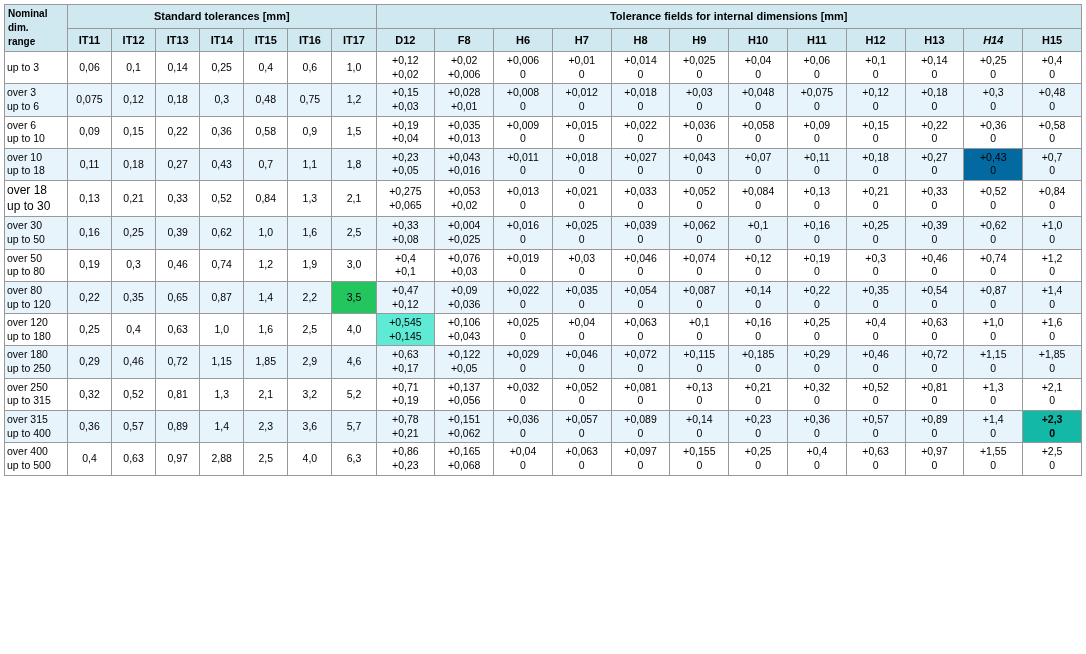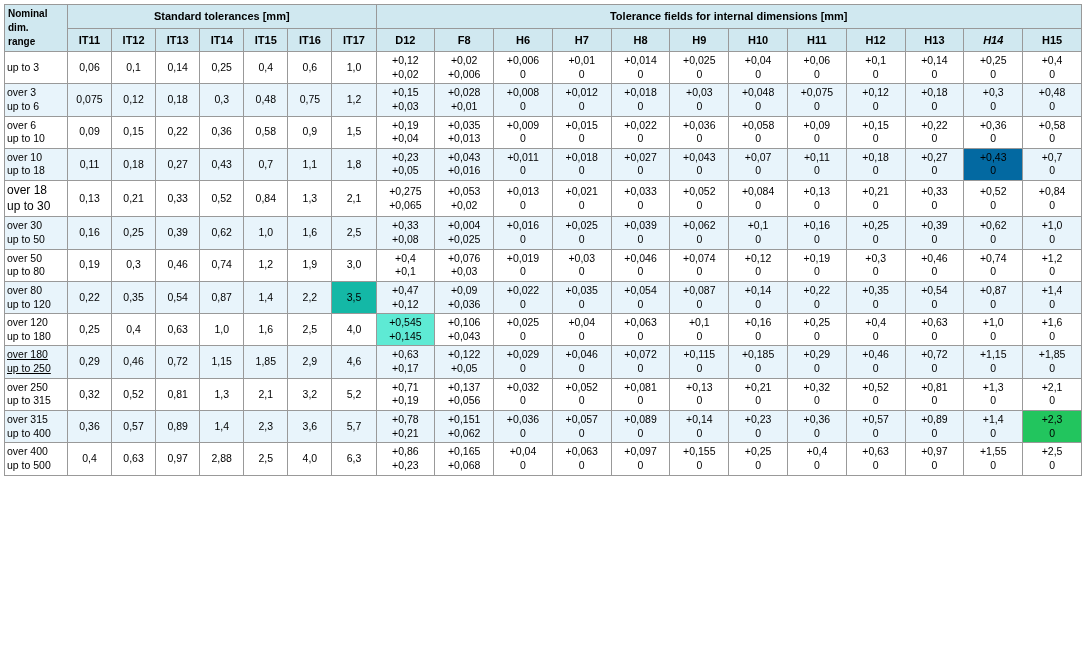--- a/index.html
+++ b/index.html
@@ -241,25 +241,25 @@
         <td class="val" style="background-color: rgb(255, 255, 255);">+0,19<br>0</td>
         <td class="val" style="background-color: rgb(255, 255, 255);">+0,3<br>0</td>
         <td class="val" style="background-color: rgb(255, 255, 255);">+0,46<br>0</td>
         <td class="val" style="background-color: rgb(255, 255, 255);">+0,74<br>0</td>
         <td class="val" style="background-color: rgb(255, 255, 255);">+1,2<br>0</td>
       </tr>
       <tr style="background-color: rgb(232, 244, 251);">
         <td class="dim-range" style="font-size: 10.5px; text-align: left; vertical-align: middle; background-color: rgb(232, 244, 251);">over 80<br>up to 120</td>
         <td class="val" style="background-color: rgb(232, 244, 251);">0,22</td>
         <td class="val" style="background-color: rgb(232, 244, 251);">0,35</td>
-        <td class="val" style="background-color: rgb(232, 244, 251);">0,54</td>
+        <td class="val" style="background-color: rgb(232, 244, 251);">0,65</td>
         <td class="val" style="background-color: rgb(232, 244, 251);">0,87</td>
         <td class="val" style="background-color: rgb(232, 244, 251);">1,4</td>
         <td class="val" style="background-color: rgb(232, 244, 251);">2,2</td>
-        <td class="val" style="background-color: #14b8a6;">3,5</td>
+        <td class="val" style="background-color: #22c55e;">3,5</td>
         <td class="val" style="background-color: rgb(232, 244, 251);">+0,47<br>+0,12</td>
         <td class="val" style="background-color: rgb(232, 244, 251);">+0,09<br>+0,036</td>
         <td class="val" style="background-color: rgb(232, 244, 251);">+0,022<br>0</td>
         <td class="val" style="background-color: rgb(232, 244, 251);">+0,035<br>0</td>
         <td class="val" style="background-color: rgb(232, 244, 251);">+0,054<br>0</td>
         <td class="val" style="background-color: rgb(232, 244, 251);">+0,087<br>0</td>
         <td class="val" style="background-color: rgb(232, 244, 251);">+0,14<br>0</td>
         <td class="val" style="background-color: rgb(232, 244, 251);">+0,22<br>0</td>
         <td class="val" style="background-color: rgb(232, 244, 251);">+0,35<br>0</td>
         <td class="val" style="background-color: rgb(232, 244, 251);">+0,54<br>0</td>
@@ -282,21 +282,21 @@
         <td class="val" style="background-color: rgb(255, 255, 255);">+0,063<br>0</td>
         <td class="val" style="background-color: rgb(255, 255, 255);">+0,1<br>0</td>
         <td class="val" style="background-color: rgb(255, 255, 255);">+0,16<br>0</td>
         <td class="val" style="background-color: rgb(255, 255, 255);">+0,25<br>0</td>
         <td class="val" style="background-color: rgb(255, 255, 255);">+0,4<br>0</td>
         <td class="val" style="background-color: rgb(255, 255, 255);">+0,63<br>0</td>
         <td class="val" style="background-color: rgb(255, 255, 255);">+1,0<br>0</td>
         <td class="val" style="background-color: rgb(255, 255, 255);">+1,6<br>0</td>
       </tr>
       <tr style="background-color: rgb(232, 244, 251);">
-        <td class="dim-range" style="font-size: 10.5px; text-align: left; vertical-align: middle; background-color: rgb(232, 244, 251); text-decoration: underline;">over 180<br>up to 250</td>
+        <td class="dim-range" style="font-size: 10.5px; text-align: left; vertical-align: middle; background-color: rgb(232, 244, 251);">over 180<br>up to 250</td>
         <td class="val" style="background-color: rgb(232, 244, 251);">0,29</td>
         <td class="val" style="background-color: rgb(232, 244, 251);">0,46</td>
         <td class="val" style="background-color: rgb(232, 244, 251);">0,72</td>
         <td class="val" style="background-color: rgb(232, 244, 251);">1,15</td>
         <td class="val" style="background-color: rgb(232, 244, 251);">1,85</td>
         <td class="val" style="background-color: rgb(232, 244, 251);">2,9</td>
         <td class="val" style="background-color: rgb(232, 244, 251);">4,6</td>
         <td class="val" style="background-color: rgb(232, 244, 251);">+0,63<br>+0,17</td>
         <td class="val" style="background-color: rgb(232, 244, 251);">+0,122<br>+0,05</td>
         <td class="val" style="background-color: rgb(232, 244, 251);">+0,029<br>0</td>
@@ -345,21 +345,21 @@
         <td class="val" style="background-color: rgb(232, 244, 251);">+0,151<br>+0,062</td>
         <td class="val" style="background-color: rgb(232, 244, 251);">+0,036<br>0</td>
         <td class="val" style="background-color: rgb(232, 244, 251);">+0,057<br>0</td>
         <td class="val" style="background-color: rgb(232, 244, 251);">+0,089<br>0</td>
         <td class="val" style="background-color: rgb(232, 244, 251);">+0,14<br>0</td>
         <td class="val" style="background-color: rgb(232, 244, 251);">+0,23<br>0</td>
         <td class="val" style="background-color: rgb(232, 244, 251);">+0,36<br>0</td>
         <td class="val" style="background-color: rgb(232, 244, 251);">+0,57<br>0</td>
         <td class="val" style="background-color: rgb(232, 244, 251);">+0,89<br>0</td>
         <td class="val" style="background-color: rgb(232, 244, 251);">+1,4<br>0</td>
-        <td class="val" style="background-color: #22c55e;">+2,3<br>0</td>
+        <td class="val" style="background-color: #14b8a6; font-weight: bold;">+2,3<br>0</td>
       </tr>
       <tr style="background-color: rgb(255, 255, 255);">
         <td class="dim-range" style="font-size: 10.5px; text-align: left; vertical-align: middle; background-color: rgb(255, 255, 255);">over 400<br>up to 500</td>
         <td class="val" style="background-color: rgb(255, 255, 255);">0,4</td>
         <td class="val" style="background-color: rgb(255, 255, 255);">0,63</td>
         <td class="val" style="background-color: rgb(255, 255, 255);">0,97</td>
         <td class="val" style="background-color: rgb(255, 255, 255);">2,88</td>
         <td class="val" style="background-color: rgb(255, 255, 255);">2,5</td>
         <td class="val" style="background-color: rgb(255, 255, 255);">4,0</td>
         <td class="val" style="background-color: rgb(255, 255, 255);">6,3</td>

